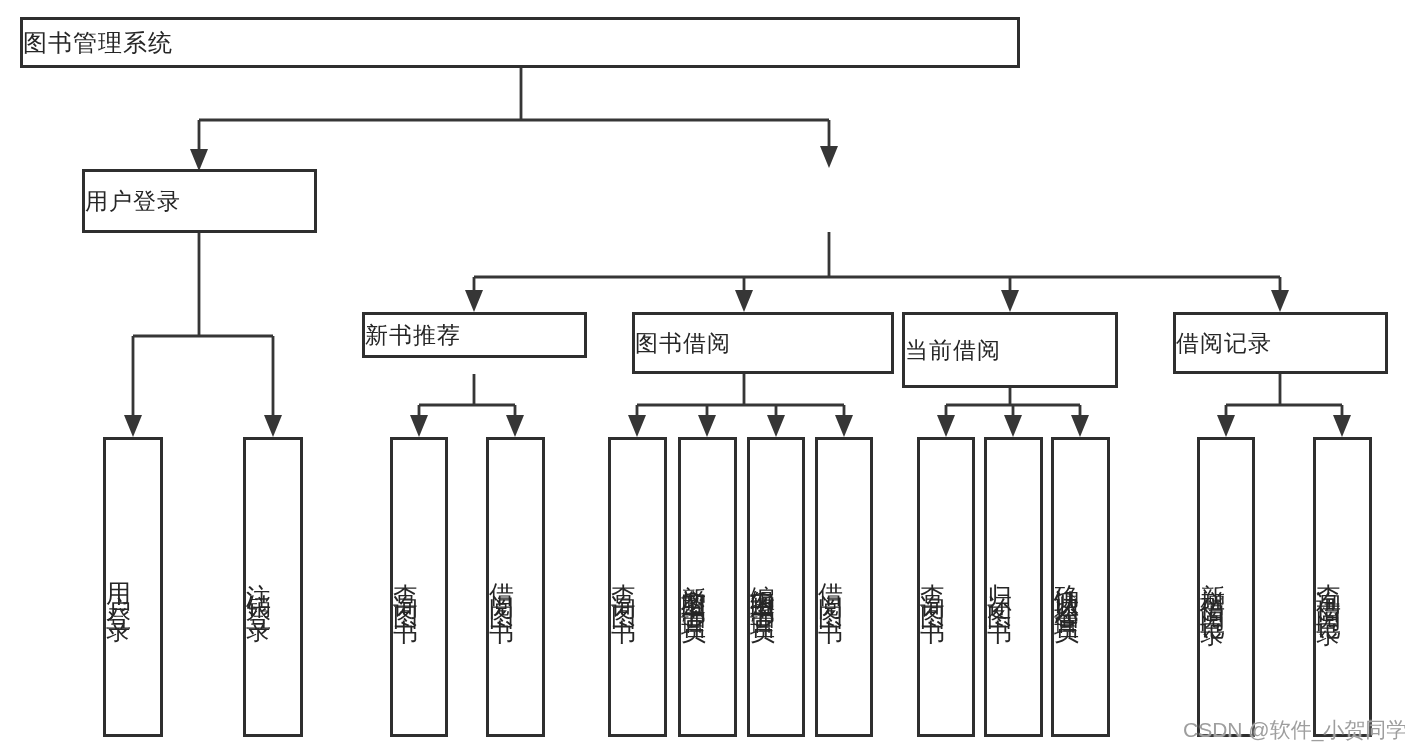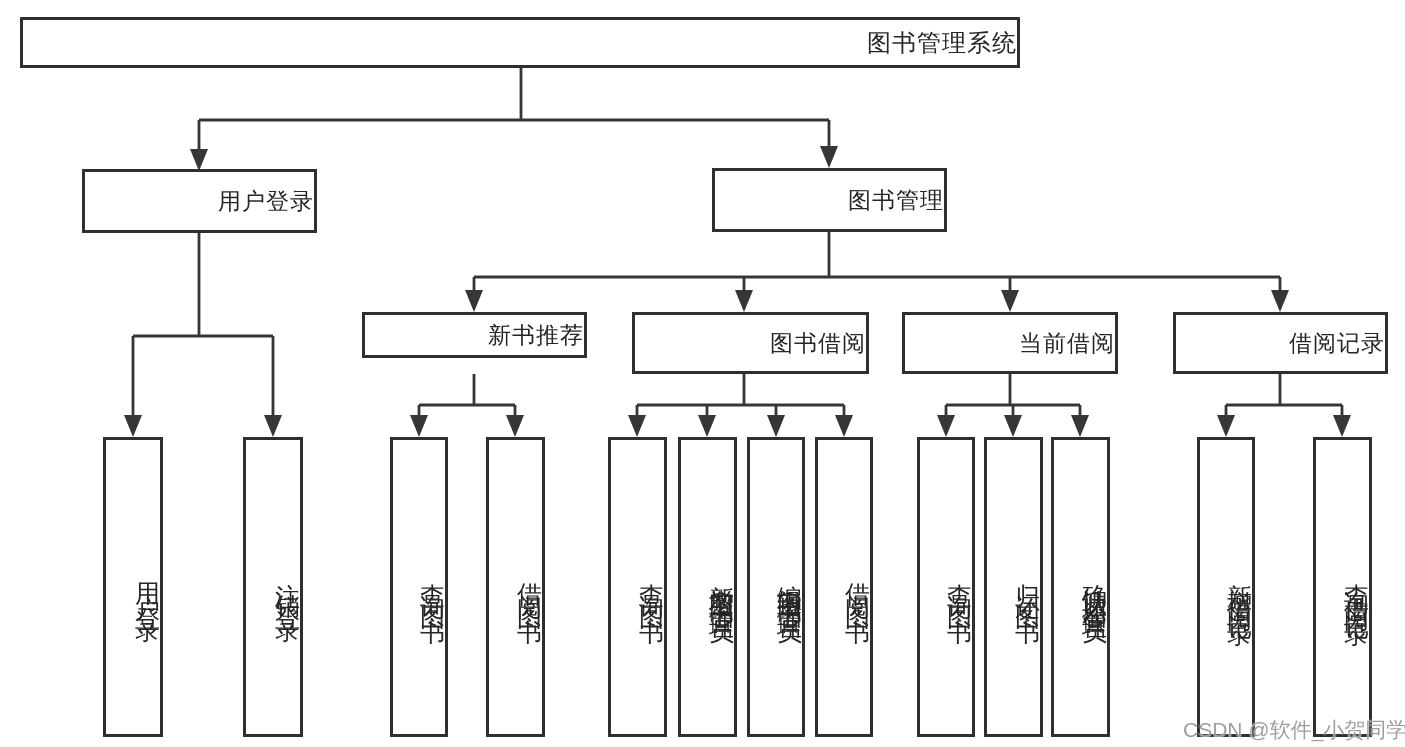--- a/index.html
+++ b/index.html
@@ -21,21 +21,21 @@
     width: 1405px;
     height: 747px;
   }
   .node {
     position: absolute;
     box-sizing: border-box;
     border: 3px solid #2f2f2f;
     background: #ffffff;
     display: flex;
     align-items: center;
-    justify-content: flex-end;
+    justify-content: flex-start;
     z-index: 2;
   }
   .hlabel {
     font-size: 23px;
     color: #262626;
     letter-spacing: 1px;
     white-space: nowrap;
   }
   .root .hlabel { font-size: 24px; }
   .vnode { top: 437px; height: 300px; }
@@ -58,22 +58,22 @@
     color: #9e9e9e;
     z-index: 5;
     white-space: nowrap;
     text-shadow: 0 0 2px #ffffff;
   }
   
   .n-root            { left: 20px;   top: 17px;  width: 1000px; height: 51px; }
   .n-user-login      { left: 82px;   top: 169px; width: 235px;  height: 64px; }
   .n-book-mgmt       { left: 712px;  top: 168px; width: 235px;  height: 64px; }
   .n-new-book        { left: 362px;  top: 312px; width: 225px;  height: 46px; }
-  .n-book-borrow     { left: 632px;  top: 312px; width: 237px;  height: 62px; }
-  .n-current-borrow  { left: 902px;  top: 312px; width: 216px;  height: 62px; }
+  .n-book-borrow     { left: 632px;  top: 312px; width: 262px;  height: 62px; }
+  .n-current-borrow  { left: 902px;  top: 312px; width: 216px;  height: 76px; }
   .n-borrow-records  { left: 1173px; top: 312px; width: 215px;  height: 62px; }
   .n-leaf-login      { left: 103px;  width: 60px; }
   .n-leaf-logout     { left: 243px;  width: 60px; }
   .n-nb-query        { left: 390px;  width: 58px; }
   .n-nb-borrow       { left: 486px;  width: 59px; }
   .n-bb-query        { left: 608px;  width: 59px; }
   .n-bb-add          { left: 678px;  width: 59px; }
   .n-bb-edit         { left: 747px;  width: 58px; }
   .n-bb-borrow       { left: 815px;  width: 58px; }
   .n-cb-query        { left: 917px;  width: 58px; }
@@ -127,23 +127,20 @@
     </g>
   </svg>
 
   <div class="node root n-root">
     <span class="hlabel">图书管理系统</span>
   </div>
 
   <div class="node n-user-login">
     <span class="hlabel">用户登录</span>
   </div>
-  <div class="node n-book-mgmt">
-    <span class="hlabel">图书管理</span>
-  </div>
 
   <div class="node n-new-book">
     <span class="hlabel">新书推荐</span>
   </div>
   <div class="node n-book-borrow">
     <span class="hlabel">图书借阅</span>
   </div>
   <div class="node n-current-borrow">
     <span class="hlabel">当前借阅</span>
   </div>

